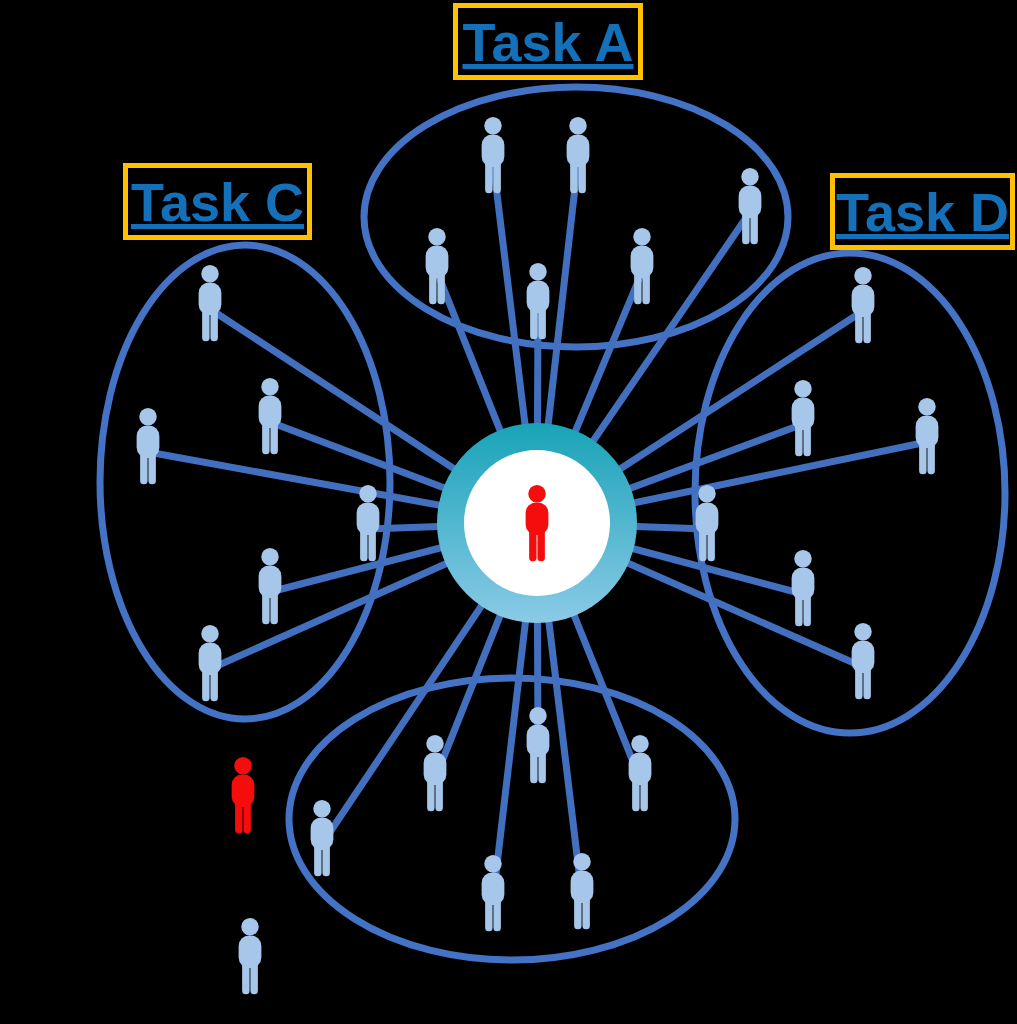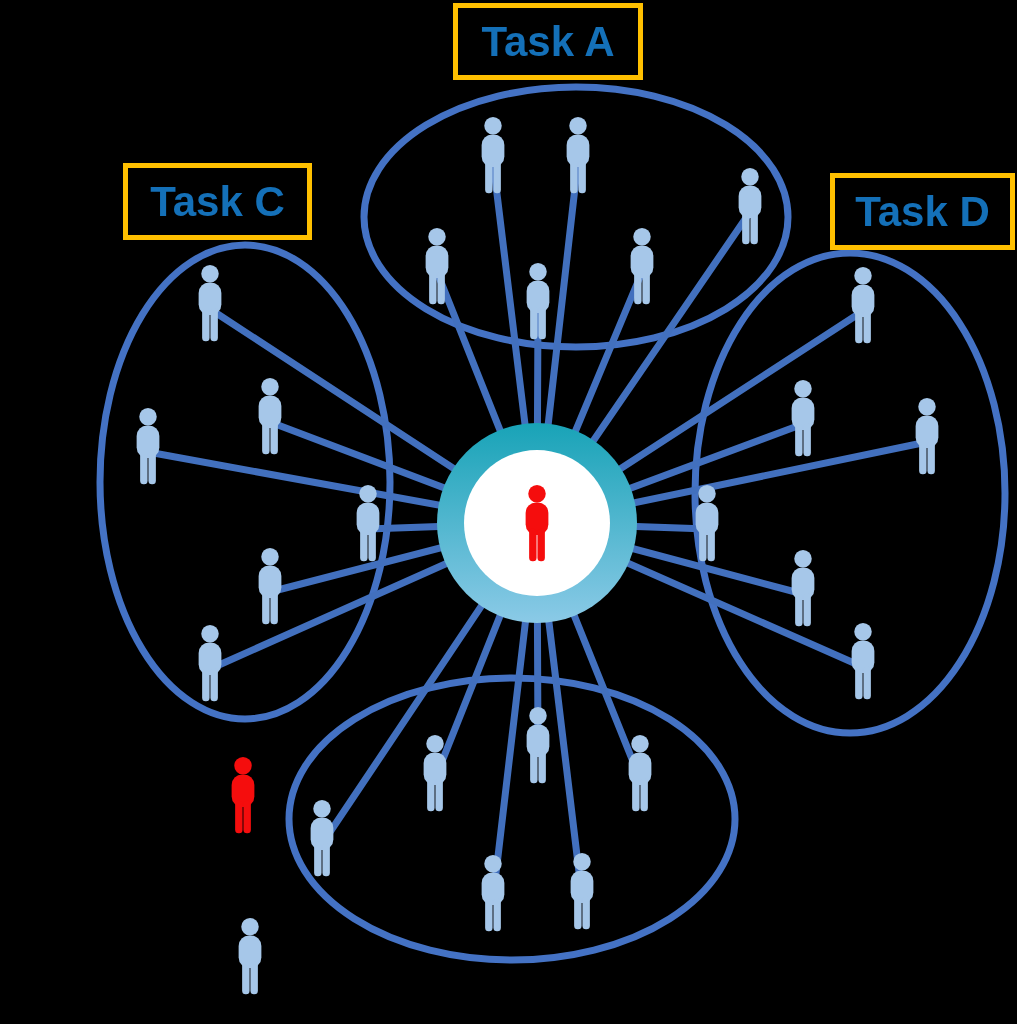--- a/index.html
+++ b/index.html
@@ -4,22 +4,23 @@
 <style>
   html,body{margin:0;padding:0;background:#000;}
   .stage{
     position:relative;width:1017px;height:1024px;background:#000;
     overflow:hidden;font-family:"Liberation Sans",sans-serif;
   }
   .stage svg{position:absolute;left:0;top:0;}
   .task-label{
     position:absolute;box-sizing:border-box;
     display:flex;align-items:center;justify-content:center;
-    font-weight:bold;font-size:42px;line-height:1;
+    font-weight:bold;font-size:54px;line-height:1;
     background:transparent;
+    text-decoration:underline;
   }
 </style>
 </head>
 <body>
 
 <div class="stage">
   <svg id="net-svg" width="1017" height="1024" viewBox="0 0 1017 1024">
     <defs>
       <linearGradient id="ringGrad" x1="0" y1="0" x2="0" y2="1">
         <stop id="ringStopTop" offset="0" stop-color="#18A3B7"></stop>

